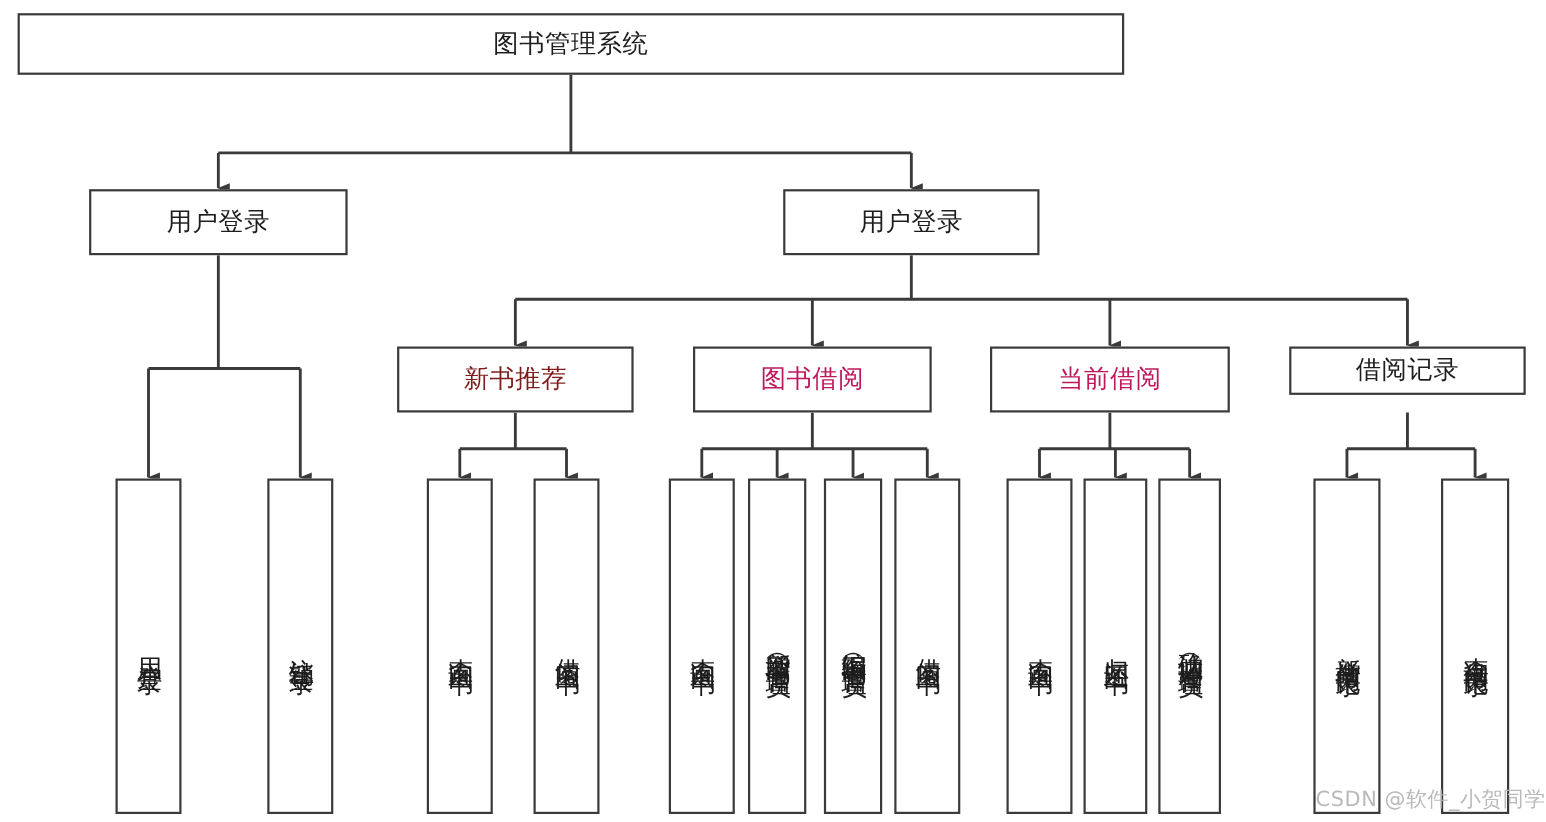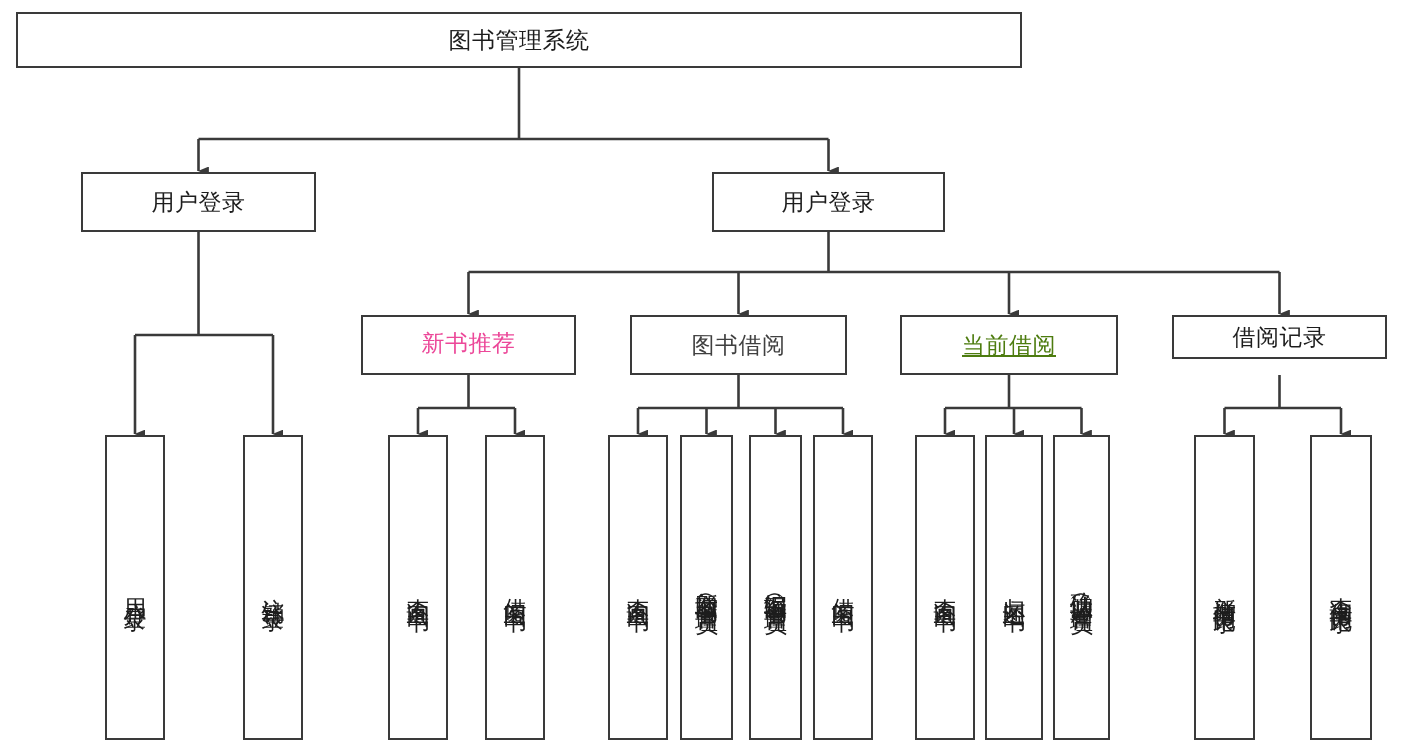--- a/index.html
+++ b/index.html
@@ -118,27 +118,27 @@
       <div class="node horizontal" style="left: 16px; top: 12px; width: 1006px; height: 56px; border-color: rgb(58, 58, 58);">
         <span class="node-label" style="color: rgb(29, 29, 29);">图书管理系统</span>
       </div>
       <div class="node horizontal" style="left: 81px; top: 172px; width: 235px; height: 60px; border-color: rgb(58, 58, 58);">
         <span class="node-label" style="color: rgb(29, 29, 29);">用户登录</span>
       </div>
       <div class="node horizontal" style="left: 712px; top: 172px; width: 233px; height: 60px; border-color: rgb(58, 58, 58);">
         <span class="node-label" style="color: rgb(29, 29, 29);">用户登录</span>
       </div>
       <div class="node horizontal" style="left: 361px; top: 315px; width: 215px; height: 60px; border-color: rgb(58, 58, 58);">
-        <span class="node-label" style="color: #ec4899; font-family: Liberation Mono, monospace;">新书推荐</span>
+        <span class="node-label" style="color: #7f1d1d;">新书推荐</span>
       </div>
       <div class="node horizontal" style="left: 630px; top: 315px; width: 217px; height: 60px; border-color: rgb(58, 58, 58);">
-        <span class="node-label" style="color: #404040;">图书借阅</span>
+        <span class="node-label" style="color: #be185d;">图书借阅</span>
       </div>
       <div class="node horizontal" style="left: 900px; top: 315px; width: 218px; height: 60px; border-color: rgb(58, 58, 58);">
-        <span class="node-label" style="color: #4d7c0f; text-decoration: underline;">当前借阅</span>
+        <span class="node-label" style="color: #be185d;">当前借阅</span>
       </div>
       <div class="node horizontal" style="left: 1172px; top: 315px; width: 215px; height: 44px; border-color: rgb(58, 58, 58);">
         <span class="node-label" style="color: rgb(29, 29, 29);">借阅记录</span>
       </div>
       <div class="node vertical" style="left: 105px; top: 435px; width: 60px; height: 305px; border-color: rgb(58, 58, 58);">
         <span class="node-label" style="color: rgb(29, 29, 29);">用户登录</span>
       </div>
       <div class="node vertical" style="left: 243px; top: 435px; width: 60px; height: 305px; border-color: rgb(58, 58, 58);">
         <span class="node-label" style="color: rgb(29, 29, 29);">注销登录</span>
       </div>
@@ -169,13 +169,14 @@
       <div class="node vertical tall-text" style="left: 1053px; top: 435px; width: 57px; height: 305px; border-color: rgb(58, 58, 58);">
         <span class="node-label" style="color: rgb(29, 29, 29);">确认归还（管理员）</span>
       </div>
       <div class="node vertical tall-text" style="left: 1194px; top: 435px; width: 61px; height: 305px; border-color: rgb(58, 58, 58);">
         <span class="node-label" style="color: rgb(29, 29, 29);">新增借阅记录</span>
       </div>
       <div class="node vertical tall-text" style="left: 1310px; top: 435px; width: 62px; height: 305px; border-color: rgb(58, 58, 58);">
         <span class="node-label" style="color: rgb(29, 29, 29);">查询借阅记录</span>
       </div>
     </div>
+  <div class="watermark" style="left: 1196px; top: 714px; color: rgb(185, 185, 185);">CSDN @软件_小贺同学</div>
 </div>
 
 </body></html>

